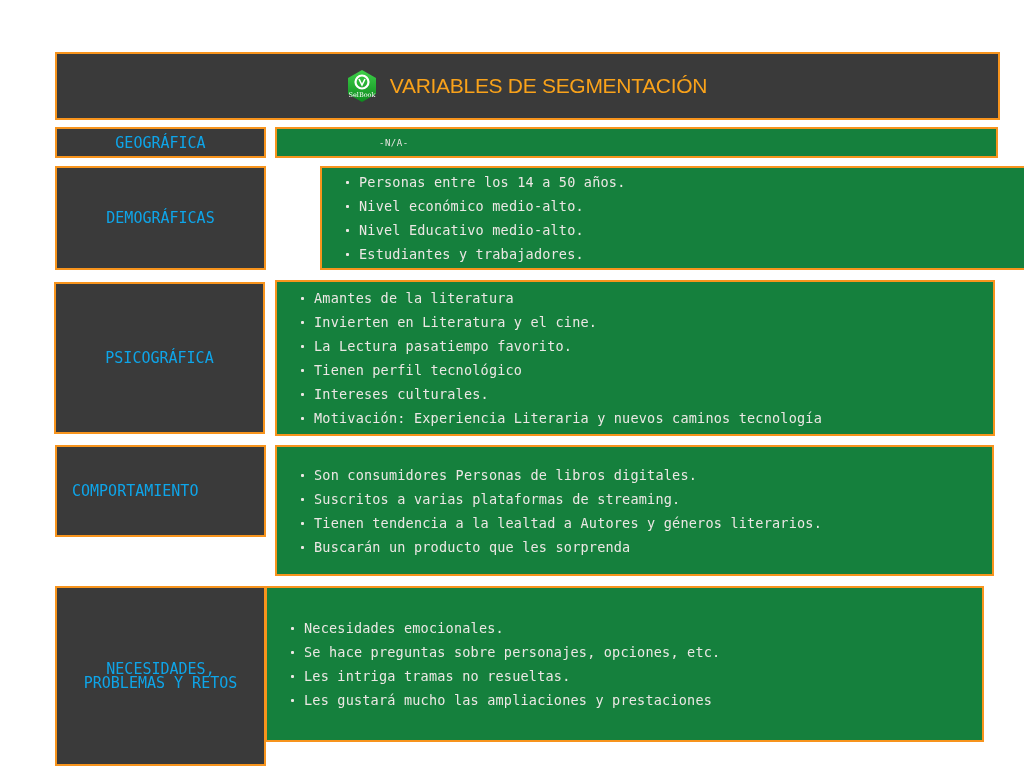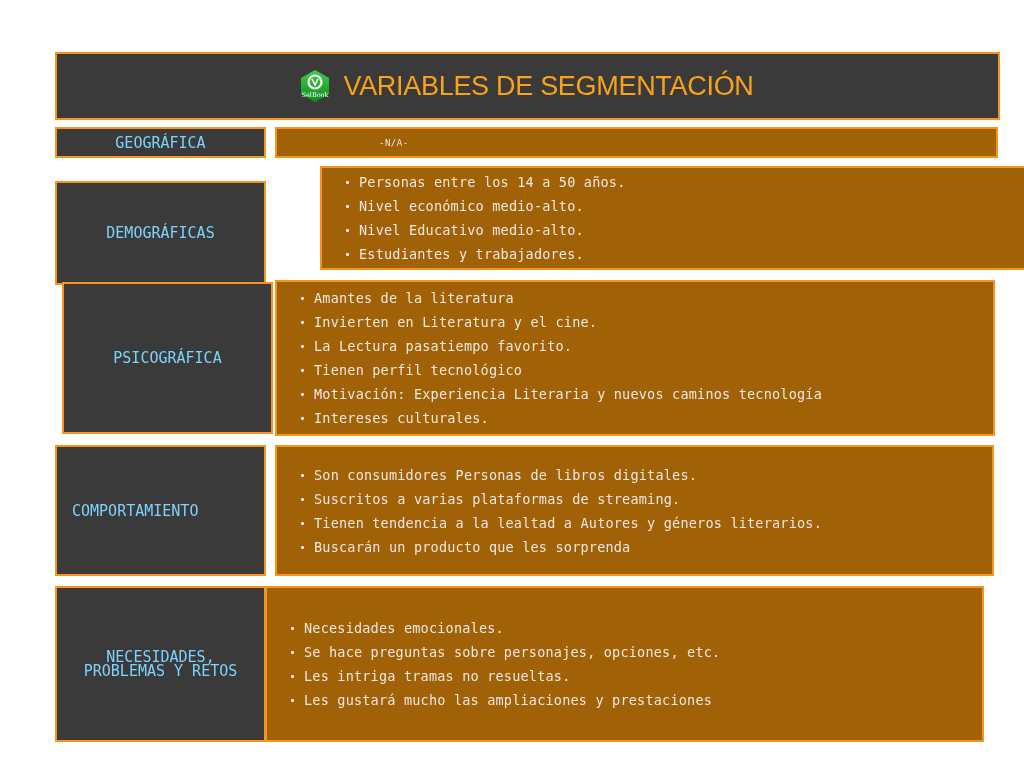--- a/index.html
+++ b/index.html
@@ -2,34 +2,34 @@
 <html><head>
   <meta charset="utf-8">
   <style>
     html, body { margin: 0; padding: 0; }
     body {
       width: 1024px; height: 768px; background: #ffffff; position: relative; overflow: hidden;
       font-family: "DejaVu Sans Mono", "Liberation Mono", monospace;
     }
     .box { position: absolute; box-sizing: border-box; border: 2px solid #f7941d; }
     .dark { background: #3a3a3a; }
-    .gray { background: #a16207; }
+    .gray { background: #15803d; }
     .header {
       left: 55px; top: 52px; width: 945px; height: 68px;
       display: flex; align-items: center; justify-content: center;
     }
     .header .title {
       color: #f9a21a; font-family: "Liberation Sans", "DejaVu Sans", sans-serif;
-      font-size: 27px; letter-spacing: -0.3px; margin-left: 14px; font-weight: normal;
+      font-size: 21px; letter-spacing: -0.3px; margin-left: 14px; font-weight: normal;
     }
     .logo { width: 28px; height: 32px; position: relative; }
     .logo svg { display: block; }
     .label {
       display: flex; align-items: center; justify-content: center; text-align: center;
-      color: #7dd3fc; font-family: "DejaVu Sans Mono", "Liberation Mono", monospace;
+      color: #0ea5e9; font-family: "DejaVu Sans Mono", "Liberation Mono", monospace;
       font-size: 15px; line-height: 14px;
     }
     .label.left-align { justify-content: flex-start; padding-left: 15px; }
     .content {
       color: #ece7e4; font-size: 13.5px; font-family: "DejaVu Sans Mono", "Liberation Mono", monospace;
       padding-left: 20px; display: flex; flex-direction: column; justify-content: center;
     }
     .content ul { list-style: none; margin: 0; padding: 0; }
     .content li { height: 24px; line-height: 24px; white-space: nowrap; position: relative; padding-left: 17px; letter-spacing: 0.2px; }
     .content li::before {
@@ -58,59 +58,59 @@
   <span class="title">VARIABLES DE SEGMENTACIÓN</span>
 </div>
 
 <div class="box dark label" style="left:55px; top:127px; width:211px; height:31px;">
   <span>GEOGRÁFICA</span>
 </div>
 <div class="box gray" style="left:275px; top:127px; width:723px; height:31px;">
   <span class="na">-N/A-</span>
 </div>
 
-<div class="box dark label" style="left:55px; top:166px; width:211px; height:104px;margin-top:15px;">
+<div class="box dark label" style="left:55px; top:166px; width:211px; height:104px;">
   <span>DEMOGRÁFICAS</span>
 </div>
 <div class="box gray content" style="left:275px; top:166px; width:721px; height:104px;margin-left:45px;">
   <ul>
     <li>Personas entre los 14 a 50 años.</li>
     <li>Nivel económico medio-alto.</li>
     <li>Nivel Educativo medio-alto.</li>
     <li>Estudiantes y trabajadores.</li>
   </ul>
 </div>
 
-<div class="box dark label" style="left:62px; top:282px; width:211px; height:152px;">
+<div class="box dark label" style="left:54px; top:282px; width:211px; height:152px;">
   <span>PSICOGRÁFICA</span>
 </div>
 <div class="box gray content" style="left:275px; top:280px; width:720px; height:156px;">
   <ul>
     <li>Amantes de la literatura</li>
     <li>Invierten en Literatura y el cine.</li>
     <li>La Lectura pasatiempo favorito.</li>
     <li>Tienen perfil tecnológico</li>
+    <li>Intereses culturales.</li>
     <li>Motivación: Experiencia Literaria y nuevos caminos tecnología</li>
-    <li>Intereses culturales.</li>
   </ul>
 </div>
 
-<div class="box dark label left-align" style="left:55px; top:445px; width:211px; height:131px;">
+<div class="box dark label left-align" style="left:55px; top:445px; width:211px; height:92px;">
   <span>COMPORTAMIENTO</span>
 </div>
 <div class="box gray content" style="left:275px; top:445px; width:719px; height:131px;">
   <ul>
     <li>Son consumidores Personas de libros digitales.</li>
     <li>Suscritos a varias plataformas de streaming.</li>
     <li>Tienen tendencia a la lealtad a Autores y géneros literarios.</li>
     <li>Buscarán un producto que les sorprenda</li>
   </ul>
 </div>
 
-<div class="box dark label" style="left:55px; top:586px; width:211px; height:156px; flex-direction:column;">
+<div class="box dark label" style="left:55px; top:586px; width:211px; height:180px; flex-direction:column;">
   <span style="display:block;">NECESIDADES,</span>
   <span style="display:block;">PROBLEMAS Y RETOS</span>
 </div>
 <div class="box gray content" style="left:265px; top:586px; width:719px; height:156px;">
   <ul>
     <li>Necesidades emocionales.</li>
     <li>Se hace preguntas sobre personajes, opciones, etc.</li>
     <li>Les intriga tramas no resueltas.</li>
     <li>Les gustará mucho las ampliaciones y prestaciones</li>
   </ul>

